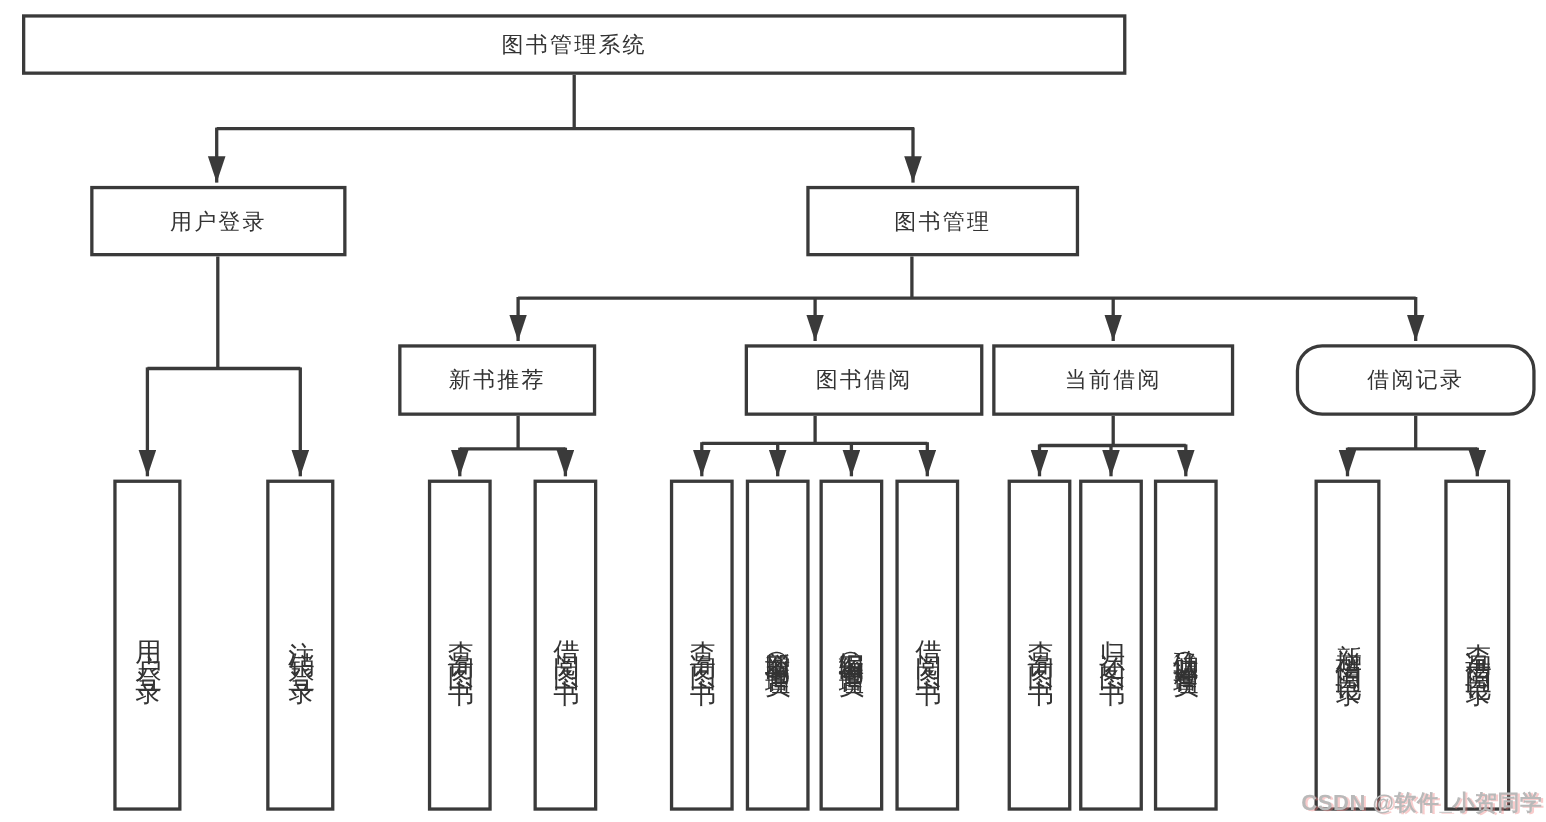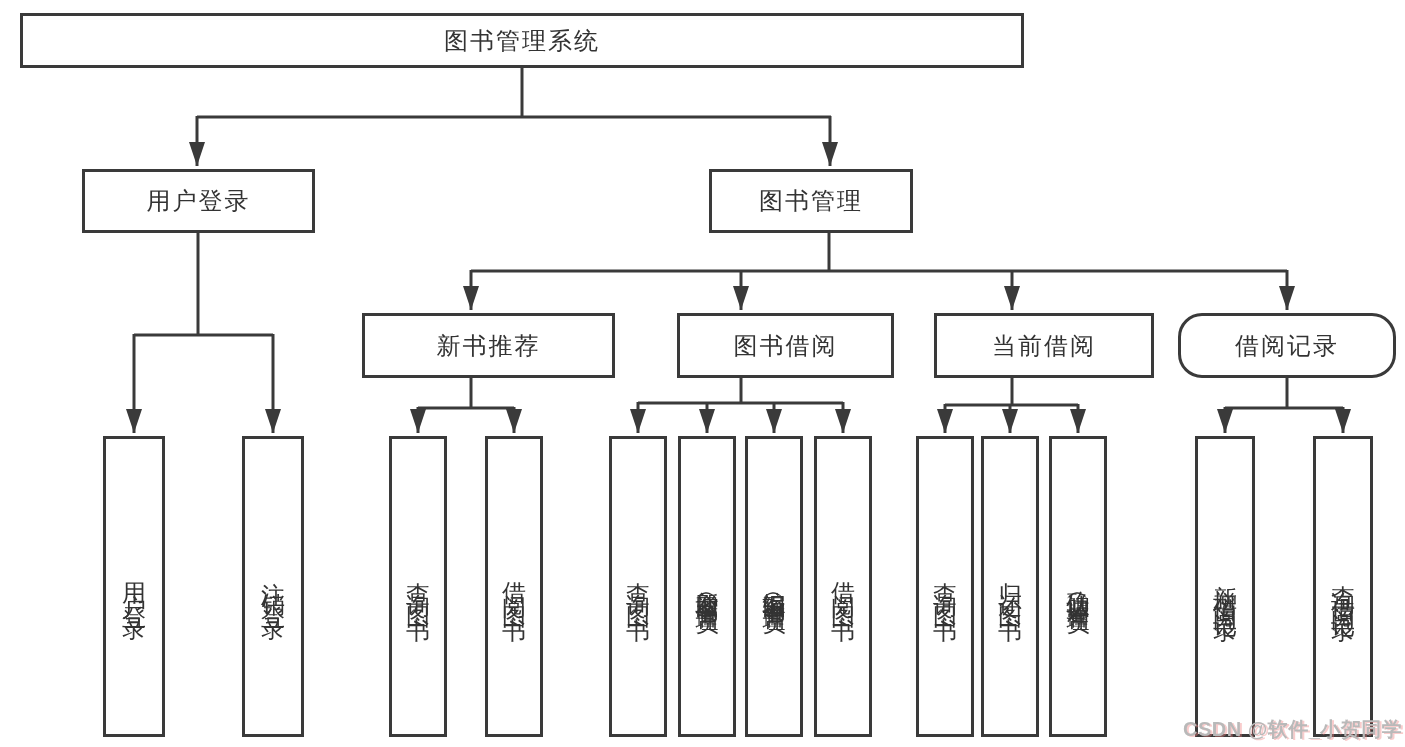--- a/index.html
+++ b/index.html
@@ -26,21 +26,21 @@
     box-sizing: border-box;
     border: 3px solid #3a3a3a;
     background: #ffffff;
     display: flex;
     align-items: center;
     justify-content: center;
     color: #333333;
     z-index: 2;
   }
   .hbox span {
-    font-size: 24px;
+    font-size: 20px;
     letter-spacing: 2px;
     white-space: nowrap;
   }
   .leaf span {
     writing-mode: vertical-rl;
     text-orientation: mixed;
     font-size: 24px;
     letter-spacing: 12px;
     line-height: 1;
   }
@@ -121,31 +121,31 @@
     </g>
   </svg>
 
   <div class="node hbox" style="left:20px; top:13px; width:1004px; height:55px;">
     <span>图书管理系统</span>
   </div>
 
   <div class="node hbox" style="left:82px; top:169px; width:233px; height:64px;">
     <span>用户登录</span>
   </div>
-  <div class="node hbox" style="left:709px; top:169px; width:204px; height:64px;">
+  <div class="node hbox" style="left:733px; top:169px; width:248px; height:64px;">
     <span>图书管理</span>
   </div>
 
-  <div class="node hbox" style="left:362px; top:313px; width:253px; height:65px;">
+  <div class="node hbox" style="left:362px; top:313px; width:180px; height:65px;">
     <span>新书推荐</span>
   </div>
   <div class="node hbox" style="left:633px; top:313px; width:217px; height:65px;margin-left:44px;">
     <span>图书借阅</span>
   </div>
-  <div class="node hbox" style="left:902px; top:313px; width:220px; height:65px;margin-left:32px;">
+  <div class="node hbox" style="left:902px; top:313px; width:220px; height:65px;">
     <span>当前借阅</span>
   </div>
   <div class="node hbox" style="left:1178px; top:313px; width:218px; height:65px;border-radius:24px;">
     <span>借阅记录</span>
   </div>
 
   <div class="node leaf" style="left:103px; top:436px; width:62px; height:301px;">
     <span>用户登录</span>
   </div>
   <div class="node leaf" style="left:242px; top:436px; width:62px; height:301px;">

